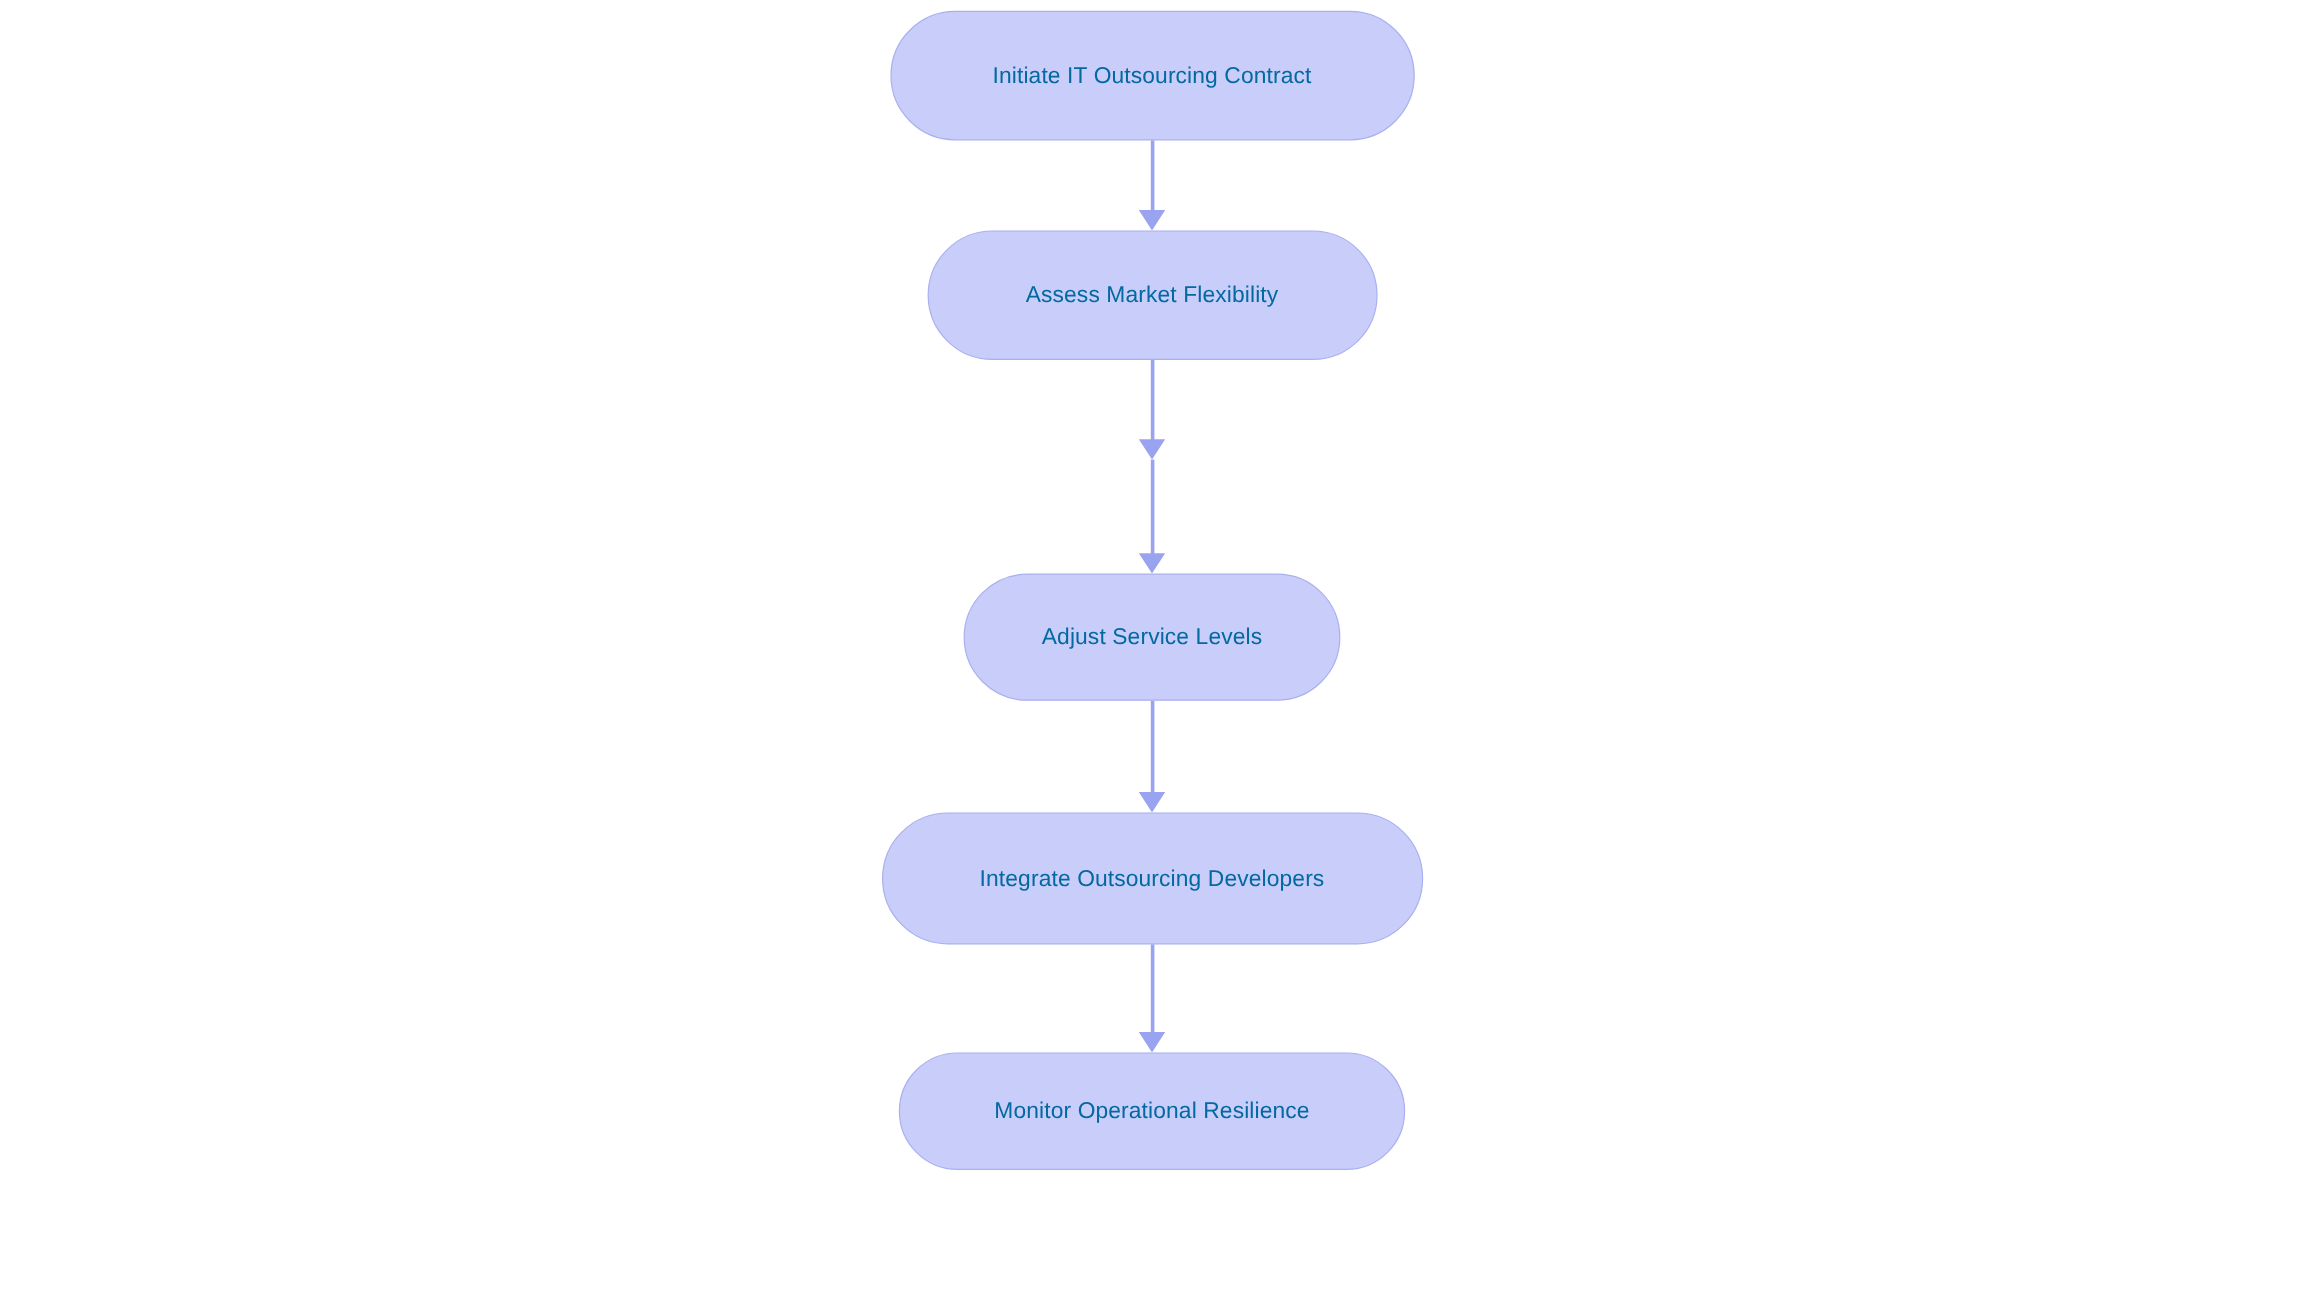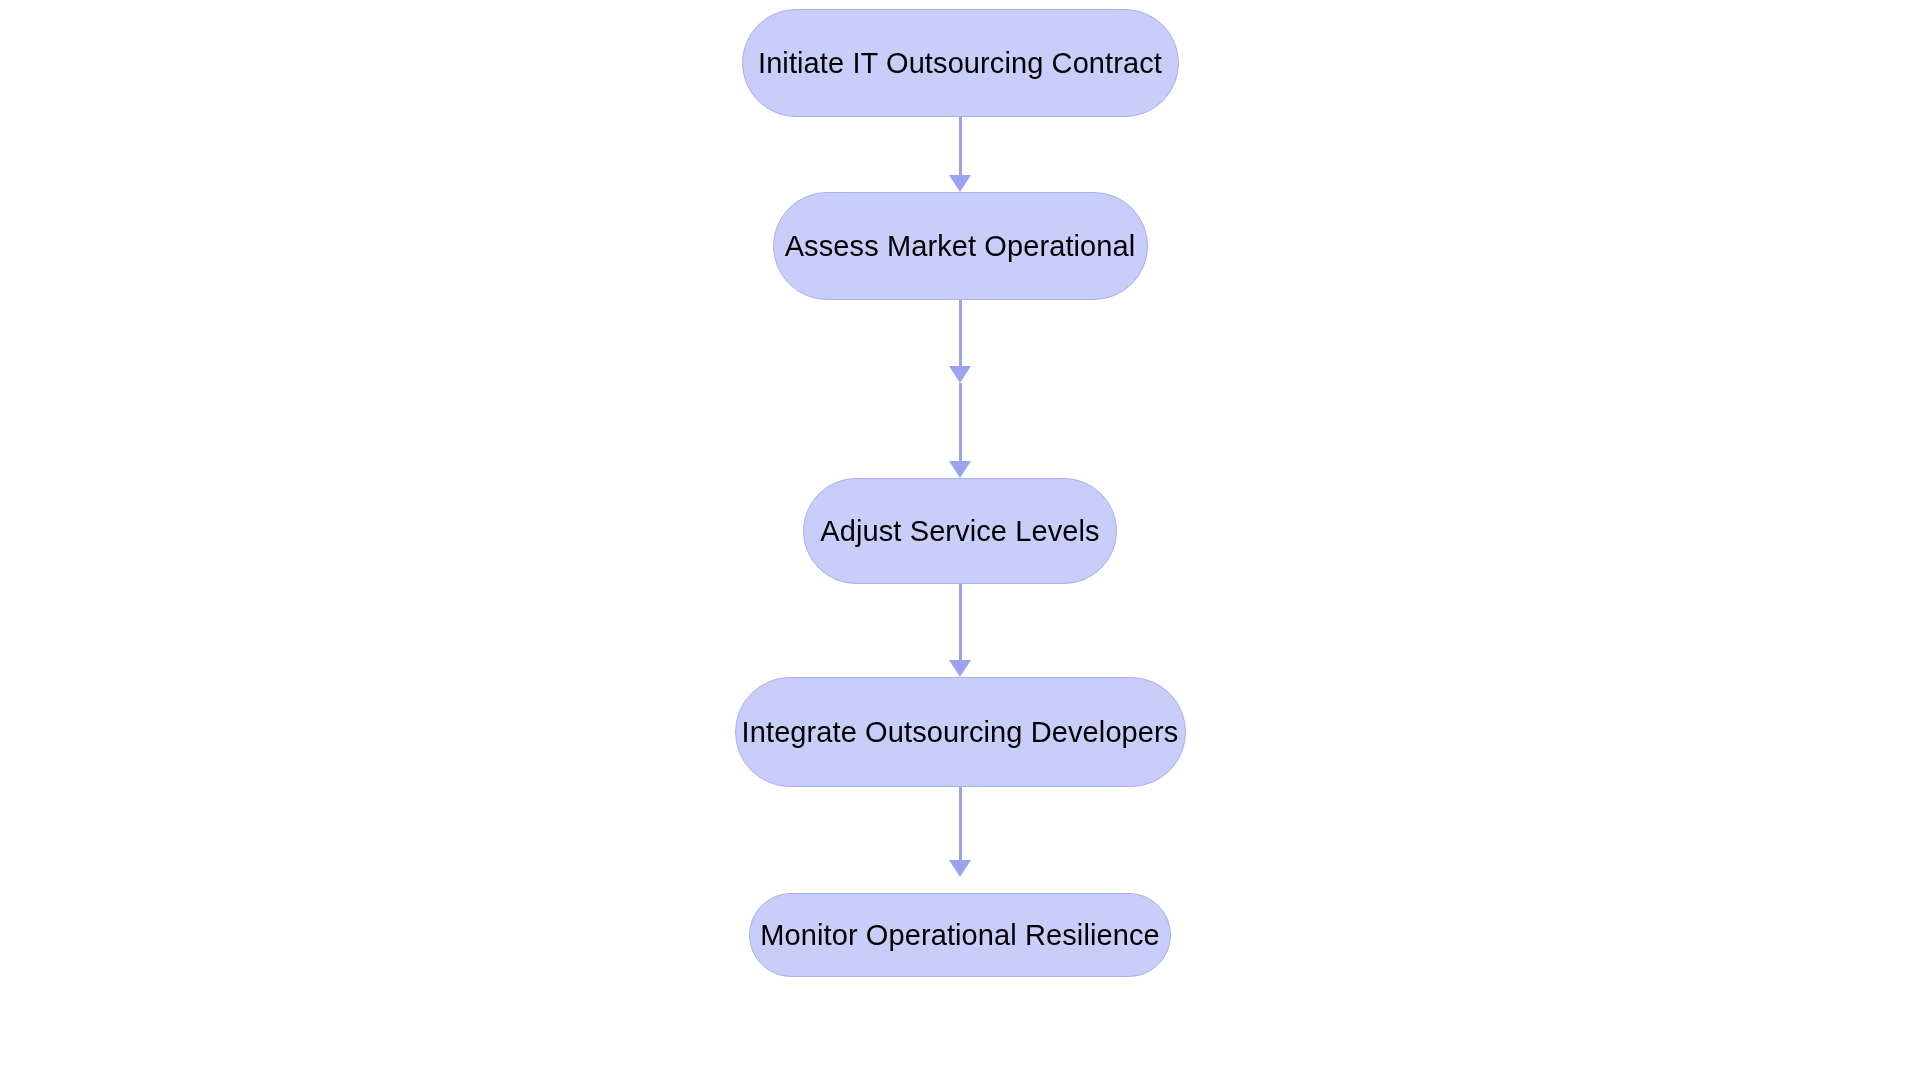--- a/index.html
+++ b/index.html
@@ -42,22 +42,22 @@
     font-size: 29px;
     font-weight: 400;
     letter-spacing: 0.1px;
     white-space: nowrap;
     line-height: 1;
     padding: 0 46px;
     user-select: none;
   }
   .node-label {
     display: block;
-    color: #000000;
-    font-size: 29px;
+    color: #0369a1;
+    font-size: 19px;
     line-height: 1;
     white-space: nowrap;
   }
   .connector {
     position: relative;
     width: 30px;
     display: flex;
     flex-direction: column;
     align-items: center;
     justify-content: flex-start;
@@ -75,21 +75,21 @@
     border-top: 17px solid #9aa3f0;
     flex: 0 0 auto;
     margin-top: -1px;
   }
   
   .n1 { width: 437px; height: 108px; }
   .n2 { width: 375px; height: 108px; }
   .n3 { width: 422px; height: 109px; }
   .n4 { width: 314px; height: 106px;  }
   .n5 { width: 451px; height: 110px; }
-  .n6 { width: 422px; height: 84px; margin-top: 16px;  }
+  .n6 { width: 422px; height: 98px;  }
 
   .c1 { height: 75px;  }
   .c2 { height: 83px;  }
   .c3 { height: 95px;  }
   .c4 { height: 93px;  }
   .c5 { height: 90px;  }
 
   .spacer-top { height: 9px; flex: 0 0 auto; }
 </style>
 </head>
@@ -103,21 +103,21 @@
     <div class="node n1">
       <span class="node-label">Initiate IT Outsourcing Contract</span>
     </div>
 
     <div class="connector c1">
       <div class="shaft"></div>
       <div class="head"></div>
     </div>
 
     <div class="node n2">
-      <span class="node-label">Assess Market Operational</span>
+      <span class="node-label">Assess Market Flexibility</span>
     </div>
 
     <div class="connector c2">
       <div class="shaft"></div>
       <div class="head"></div>
     </div>
 
 
     <div class="connector c3">
       <div class="shaft"></div>

